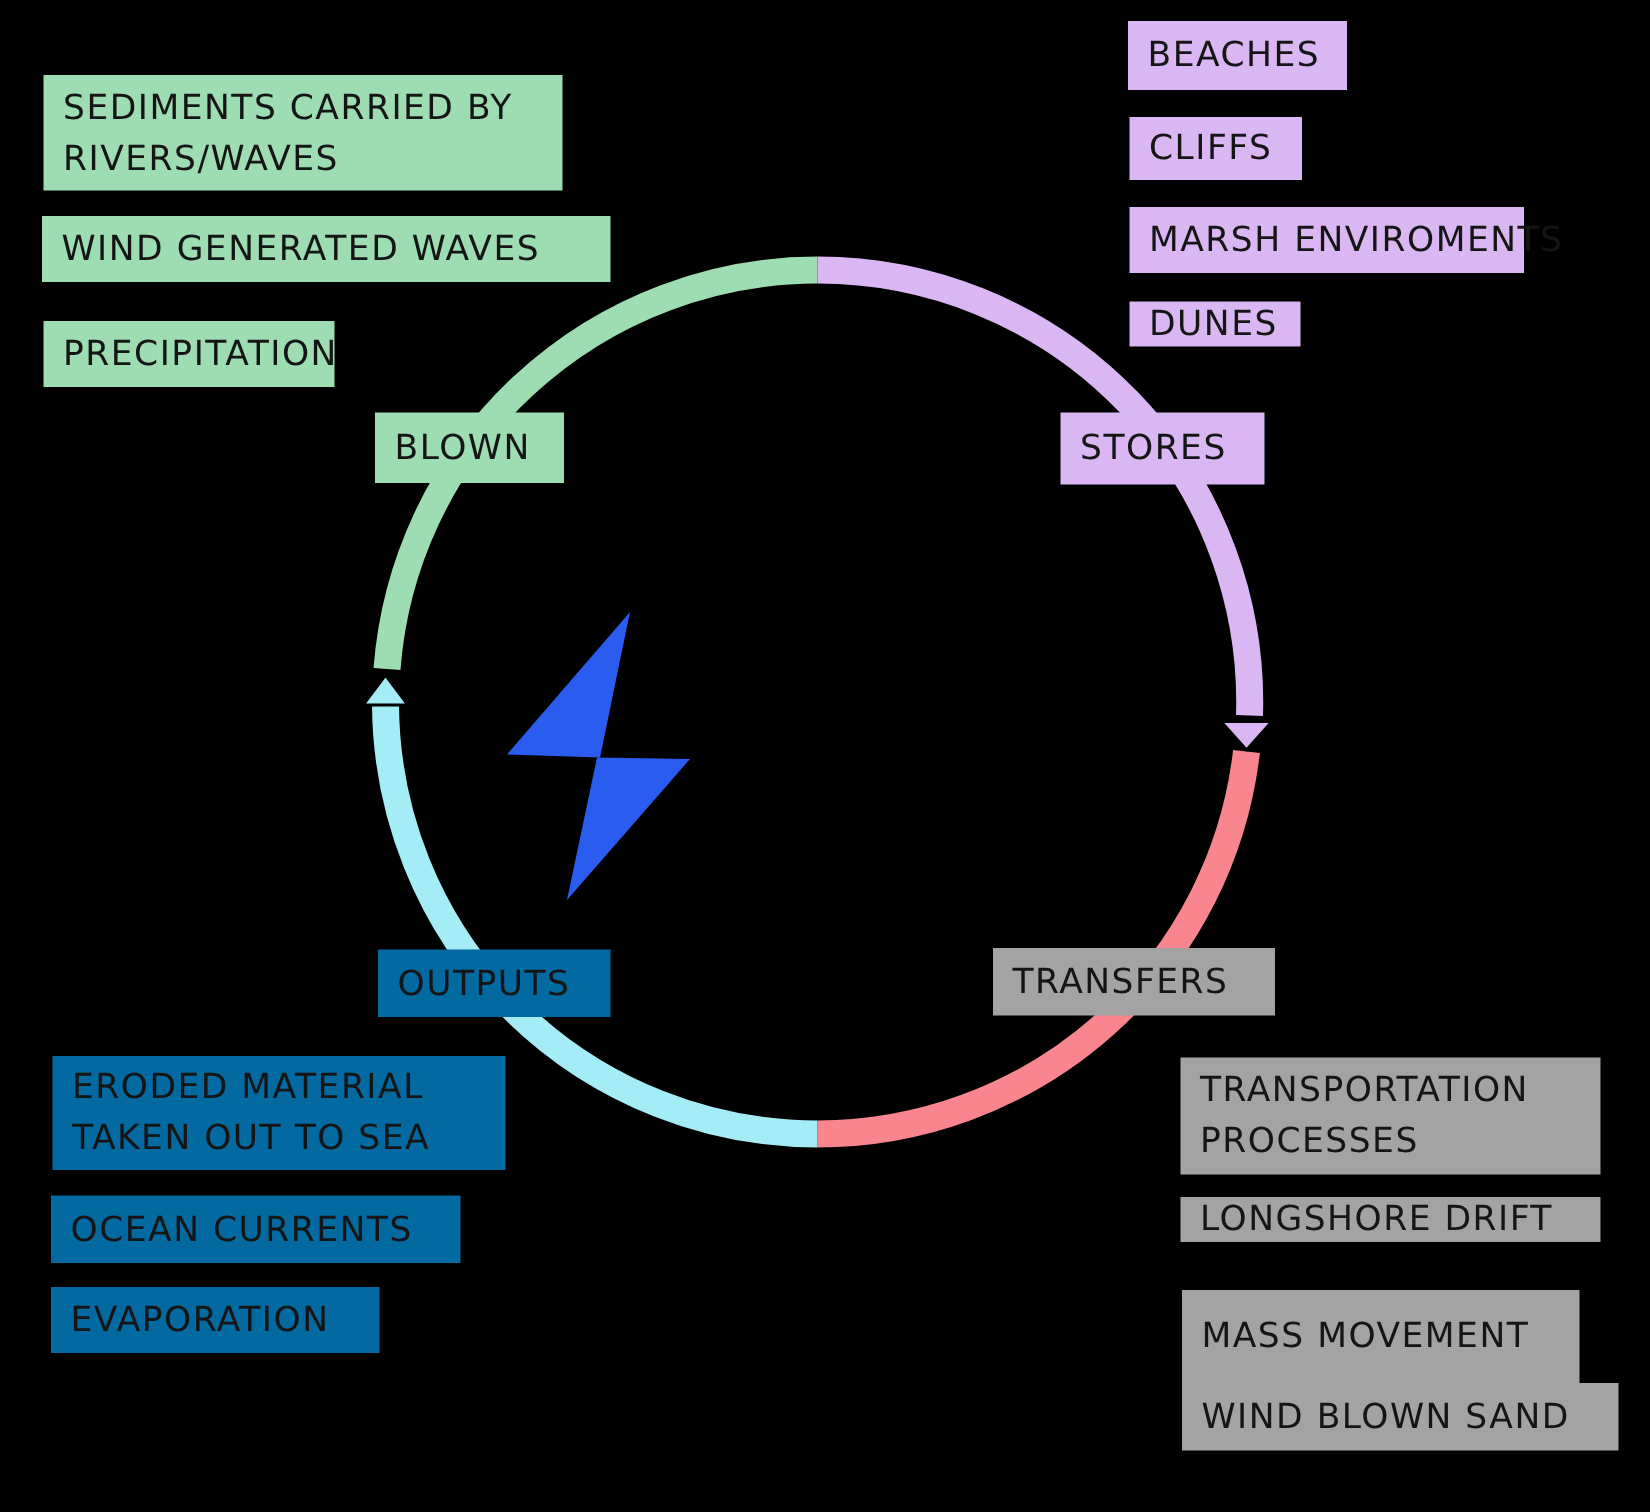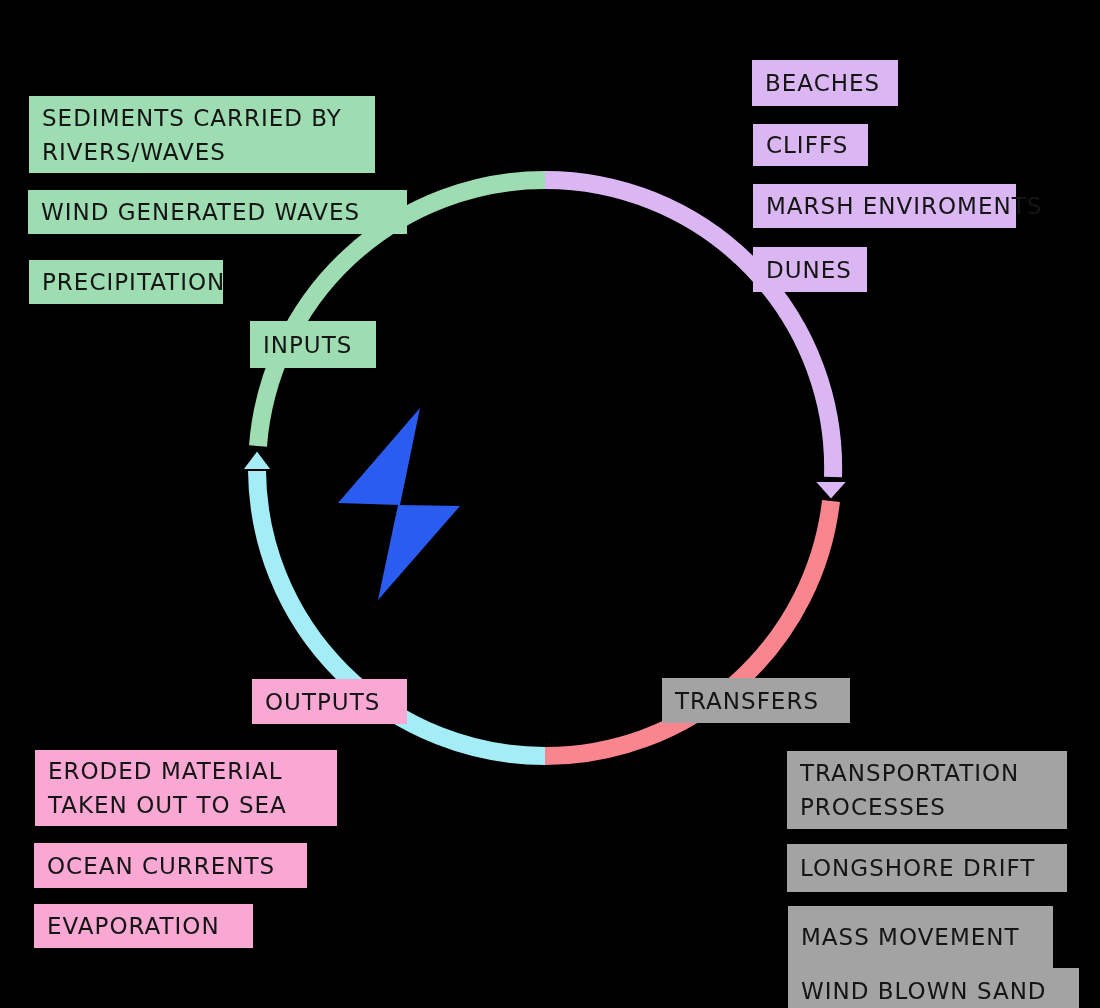--- a/index.html
+++ b/index.html
@@ -4,26 +4,26 @@
 <style>
   html,body{margin:0;padding:0;background:#000;}
   .canvas{
     position:relative;width:1100px;height:1008px;background:#000;overflow:hidden;
     font-family:"DejaVu Sans","Liberation Sans",sans-serif;
   }
   .cycle-svg{position:absolute;left:0;top:0;}
   .box{
     position:absolute;display:flex;align-items:center;
     padding-left:13px;box-sizing:border-box;
-    font-size:23px;letter-spacing:1px;color:#151515;white-space:nowrap;margin-top:46px;
+    font-size:23px;letter-spacing:1px;color:#151515;white-space:nowrap;
   }
   .box.two-line{flex-direction:column;justify-content:center;align-items:flex-start;line-height:34px;}
   .bg-green{background:#9EDCB2;}
   .bg-purple{background:#DAB7F2;}
-  .bg-cyan{background:#f9a8d4;text-align:center;}
+  .bg-cyan{background:#0369a1;text-align:center;}
   .bg-red{background:#a3a3a3;}
 </style>
 </head>
 <body>
 
 <div class="canvas">
 
   <svg class="cycle-svg" width="1100" height="1008" viewBox="0 0 1100 1008">
 
     <path d="M 258 446 A 288 288 0 0 1 545 180" fill="none" stroke-width="18" stroke="#9EDCB2"></path>
@@ -39,37 +39,38 @@
       <polygon points="460,506 398,505 378,600" fill="#2B5CF0"></polygon>
     </g>
   </svg>
 
   <div class="box two-line bg-green" style="left:29px;top:50px;width:346px;height:77px">
     <div>SEDIMENTS CARRIED BY</div>
     <div>RIVERS/WAVES</div>
   </div>
   <div class="box bg-green" style="left:28px;top:144px;width:379px;height:44px">WIND GENERATED WAVES</div>
   <div class="box bg-green" style="left:29px;top:214px;width:194px;height:44px">PRECIPITATION</div>
-  <div class="box bg-green" style="left:250px;top:275px;width:126px;height:47px">INPUTS</div>
+  <div class="box bg-green" style="left:250px;top:275px;width:126px;height:47px">BLOWN</div>
 
   <div class="box bg-purple" style="left:752px;top:14px;width:146px;height:46px">BEACHES</div>
   <div class="box bg-purple" style="left:753px;top:78px;width:115px;height:42px">CLIFFS</div>
   <div class="box bg-purple" style="left:753px;top:138px;width:263px;height:44px">MARSH ENVIROMENTS</div>
-  <div class="box bg-purple" style="left:753px;top:201px;width:114px;height:45px">DUNES</div>
+  <div class="box bg-purple" style="left:753px;top:201px;width:114px;height:30px">DUNES</div>
+  <div class="box bg-purple" style="left:707px;top:275px;width:136px;height:48px">STORES</div>
 
   <div class="box bg-cyan" style="left:252px;top:633px;width:155px;height:45px">OUTPUTS</div>
   <div class="box two-line bg-cyan" style="left:35px;top:704px;width:302px;height:76px">
     <div>ERODED MATERIAL</div>
     <div>TAKEN OUT TO SEA</div>
   </div>
   <div class="box bg-cyan" style="left:34px;top:858px;width:219px;height:44px">EVAPORATION</div>
   <div class="box bg-cyan" style="left:34px;top:797px;width:273px;height:45px">OCEAN CURRENTS</div>
 
   <div class="box bg-red" style="left:662px;top:632px;width:188px;height:45px">TRANSFERS</div>
   <div class="box two-line bg-red" style="left:787px;top:705px;width:280px;height:78px">
     <div>TRANSPORTATION</div>
     <div>PROCESSES</div>
   </div>
-  <div class="box bg-red" style="left:787px;top:798px;width:280px;height:48px">LONGSHORE DRIFT</div>
+  <div class="box bg-red" style="left:787px;top:798px;width:280px;height:30px">LONGSHORE DRIFT</div>
   <div class="box bg-red" style="left:788px;top:860px;width:265px;height:62px">MASS MOVEMENT</div>
   <div class="box bg-red" style="left:788px;top:922px;width:291px;height:45px">WIND BLOWN SAND</div>
 
 </div>
 
 </body></html>

